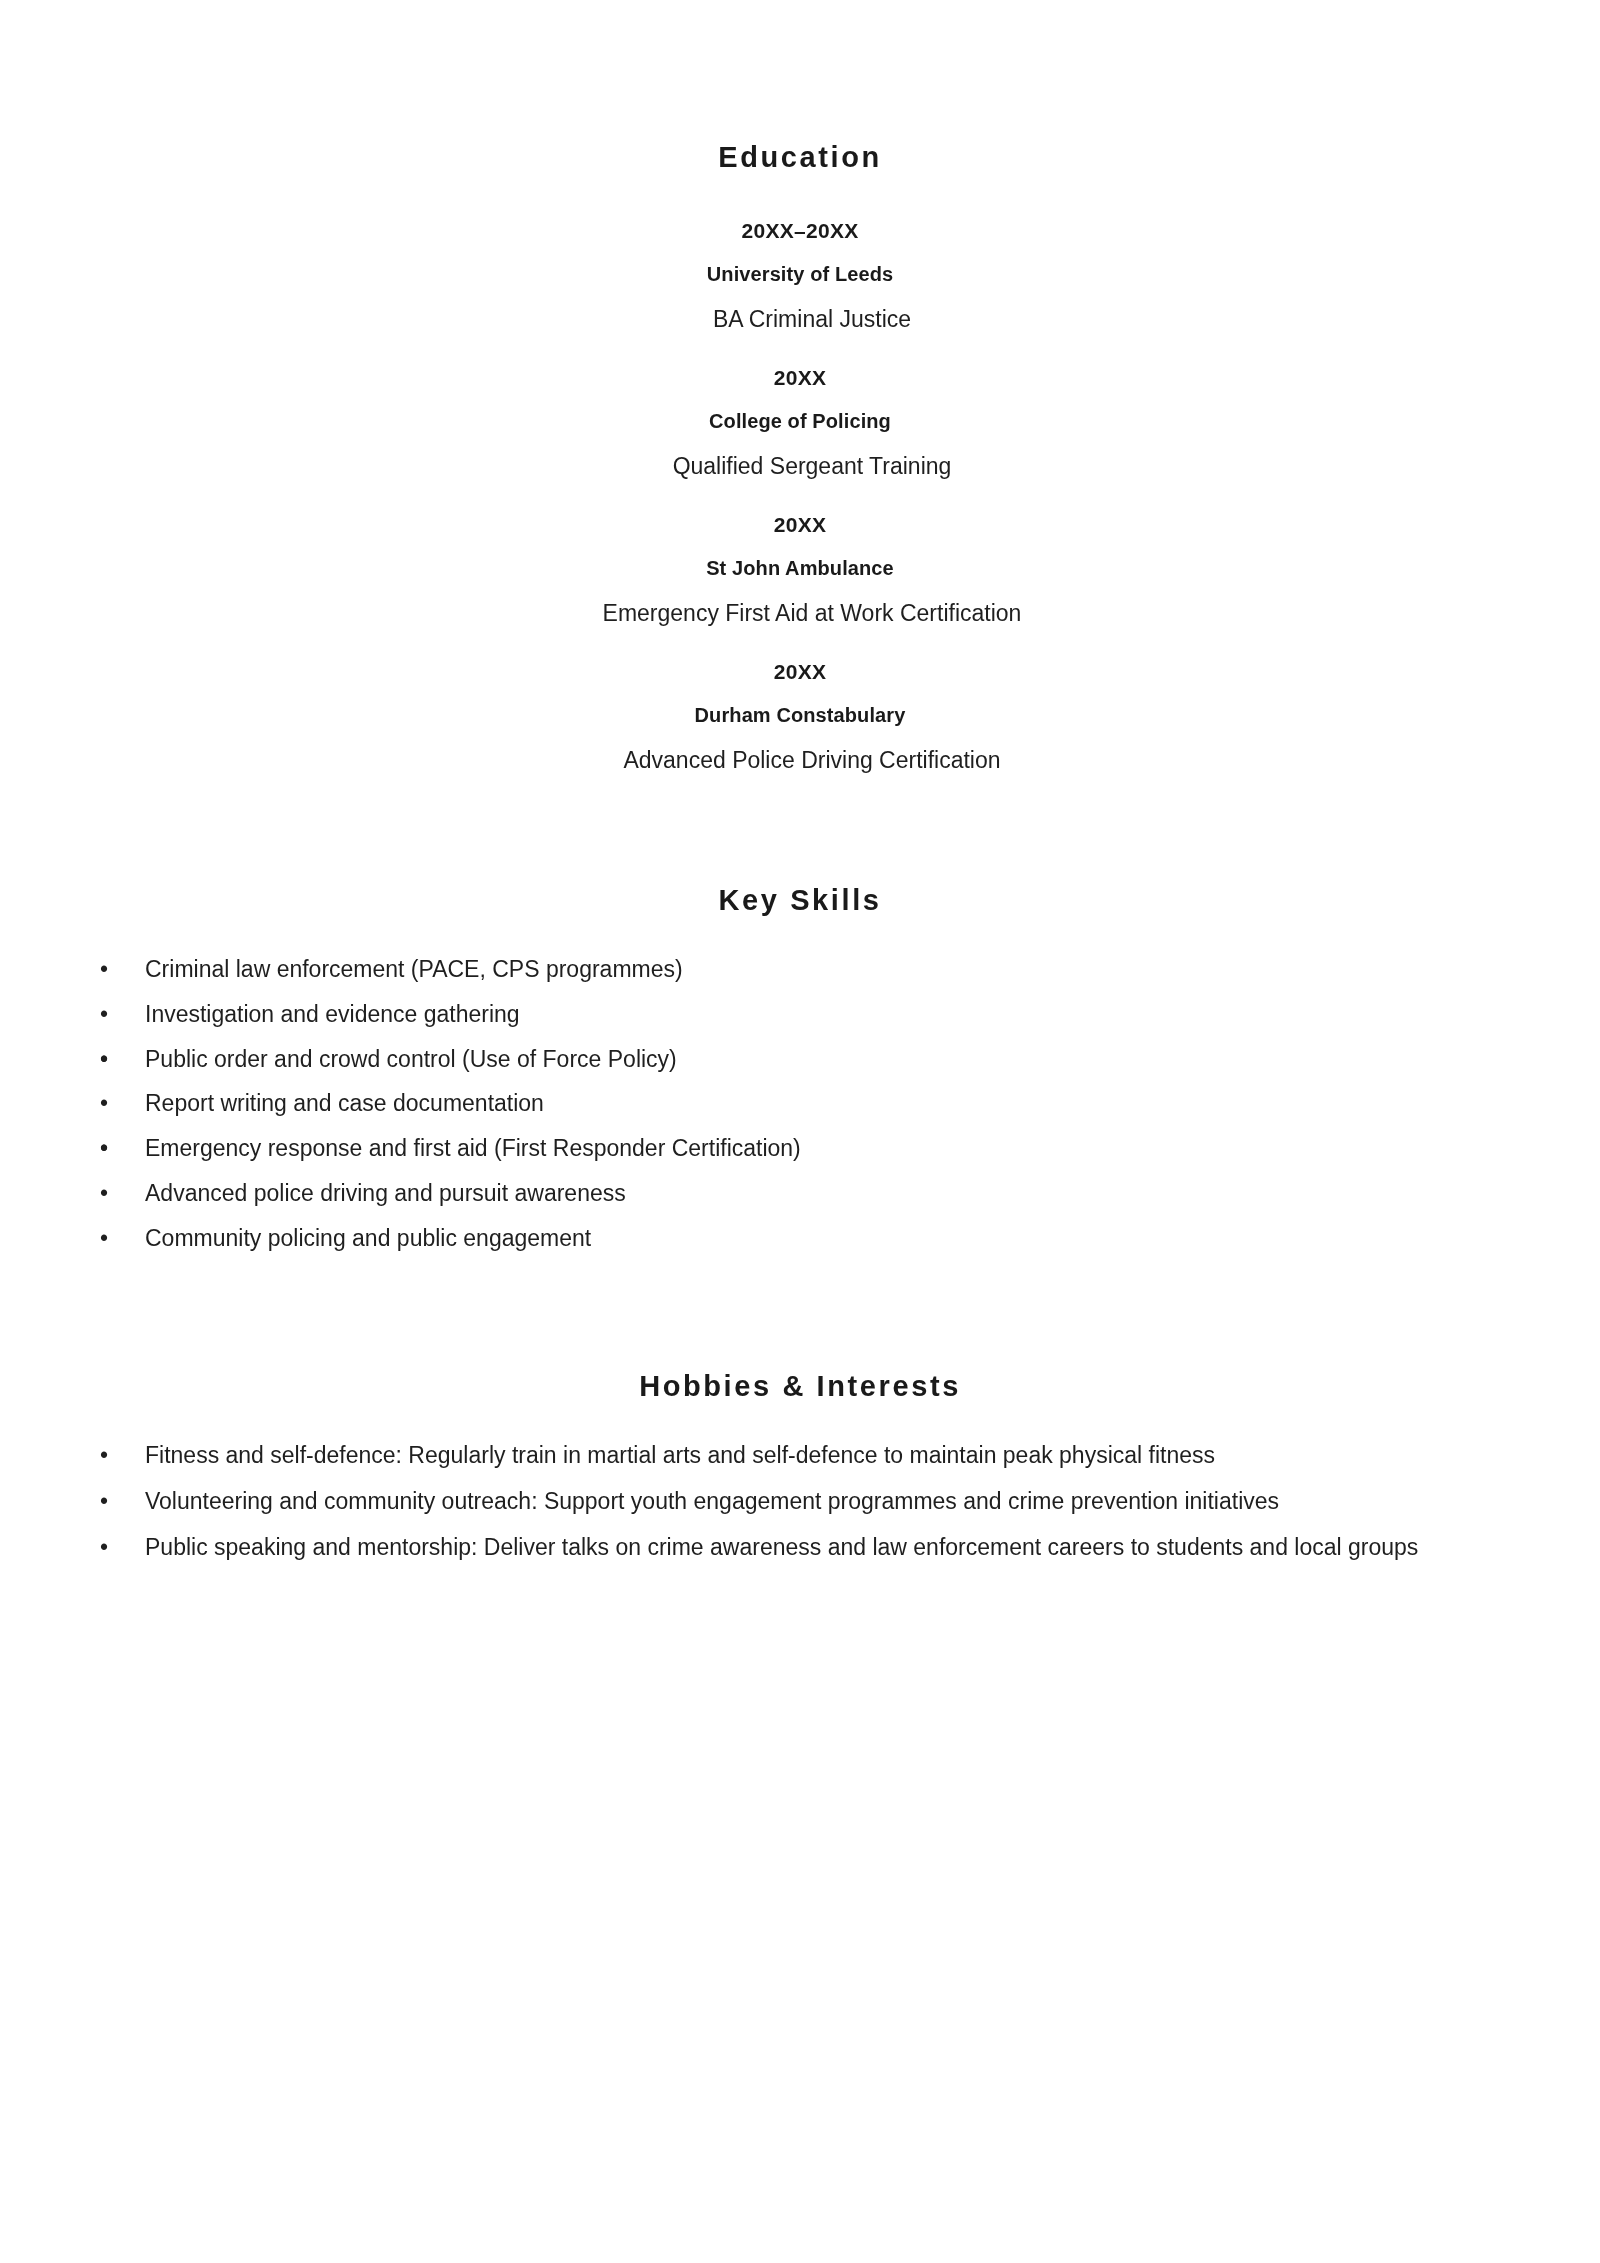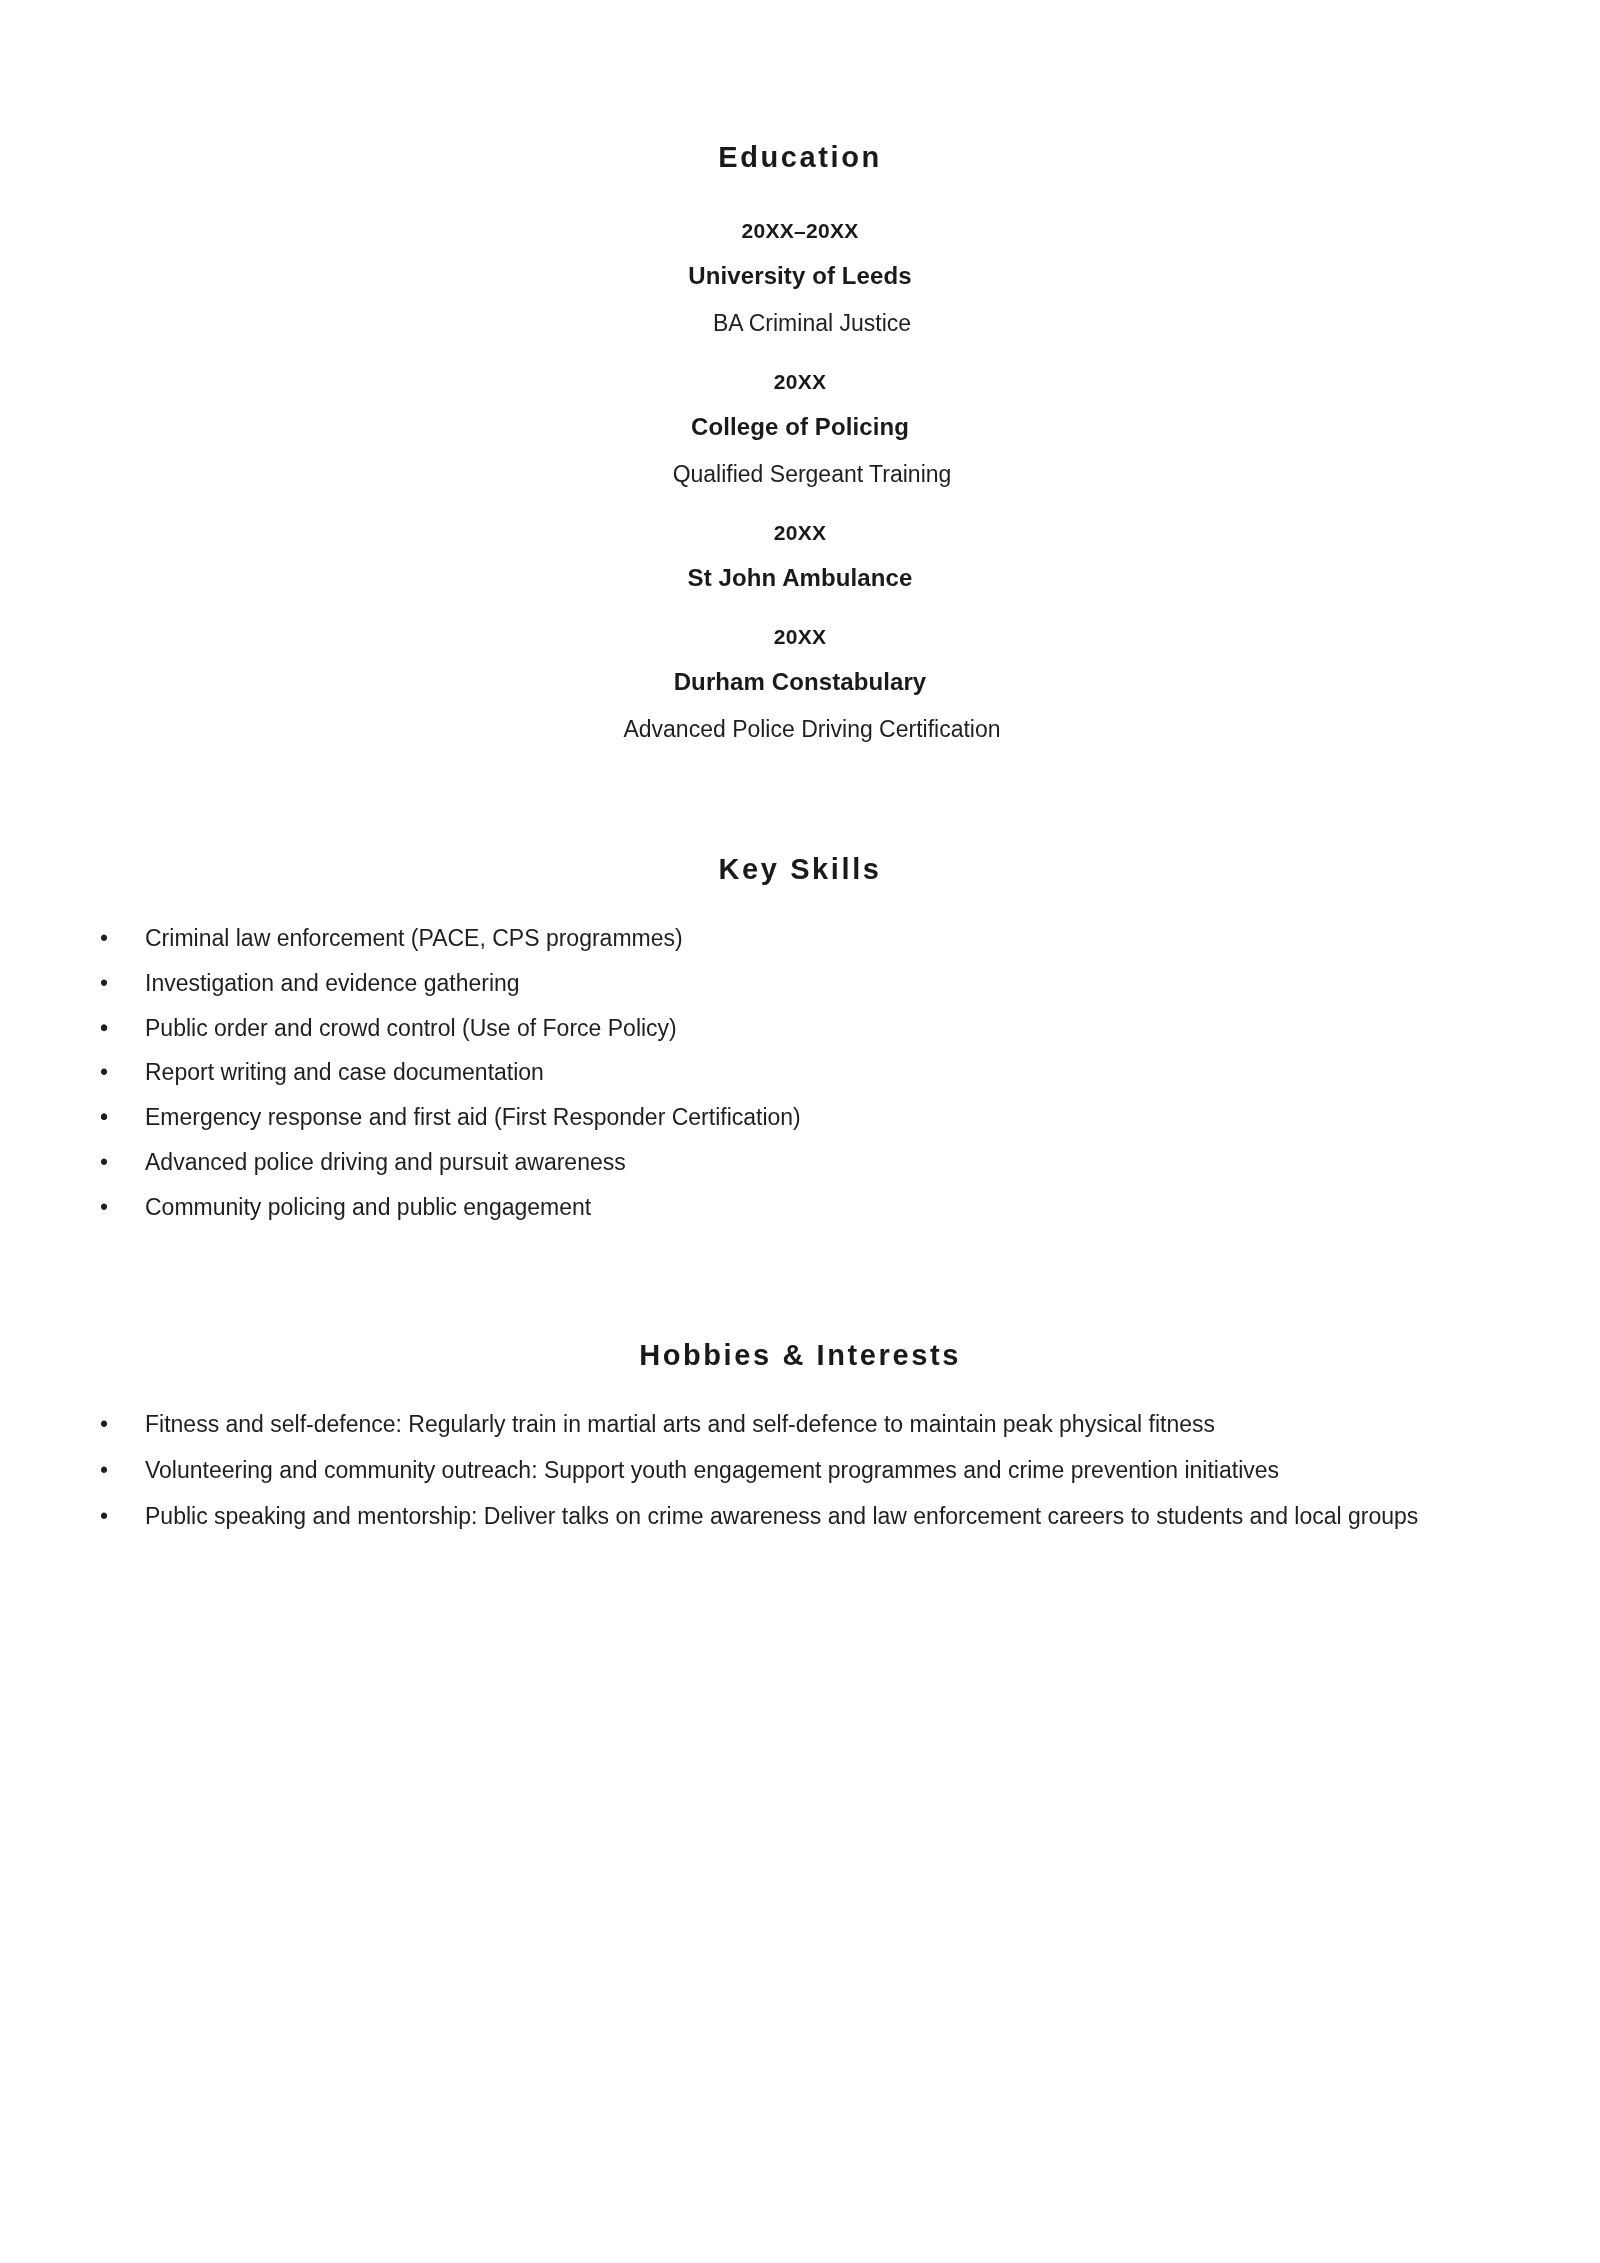--- a/index.html
+++ b/index.html
@@ -47,21 +47,21 @@
 
   .edu-dates {
     font-size: 21px;
     font-weight: 700;
     letter-spacing: 0.3px;
     color: #1a1a1a;
     line-height: 1.0;
   }
 
   .edu-institution {
-    font-size: 24px;
+    font-size: 20px;
     font-weight: 700;
     letter-spacing: 0.1px;
     color: #1a1a1a;
     margin-top: 23px;
     line-height: 1.0;
   }
 
   .edu-qualification {
     font-size: 23px;
     font-weight: 400;
@@ -121,20 +121,21 @@
         <div class="edu-qualification">BA Criminal Justice</div>
       </div>
       <div class="education-entry">
         <div class="edu-dates">20XX</div>
         <div class="edu-institution">College of Policing</div>
         <div class="edu-qualification">Qualified Sergeant Training</div>
       </div>
       <div class="education-entry">
         <div class="edu-dates">20XX</div>
         <div class="edu-institution">St John Ambulance</div>
+        <div class="edu-qualification">Emergency First Aid at Work Certification</div>
       </div>
       <div class="education-entry">
         <div class="edu-dates">20XX</div>
         <div class="edu-institution">Durham Constabulary</div>
         <div class="edu-qualification">Advanced Police Driving Certification</div>
       </div>
     </div>
 
   <h2 class="section-heading" id="key-skills-heading">Key Skills</h2>
 

